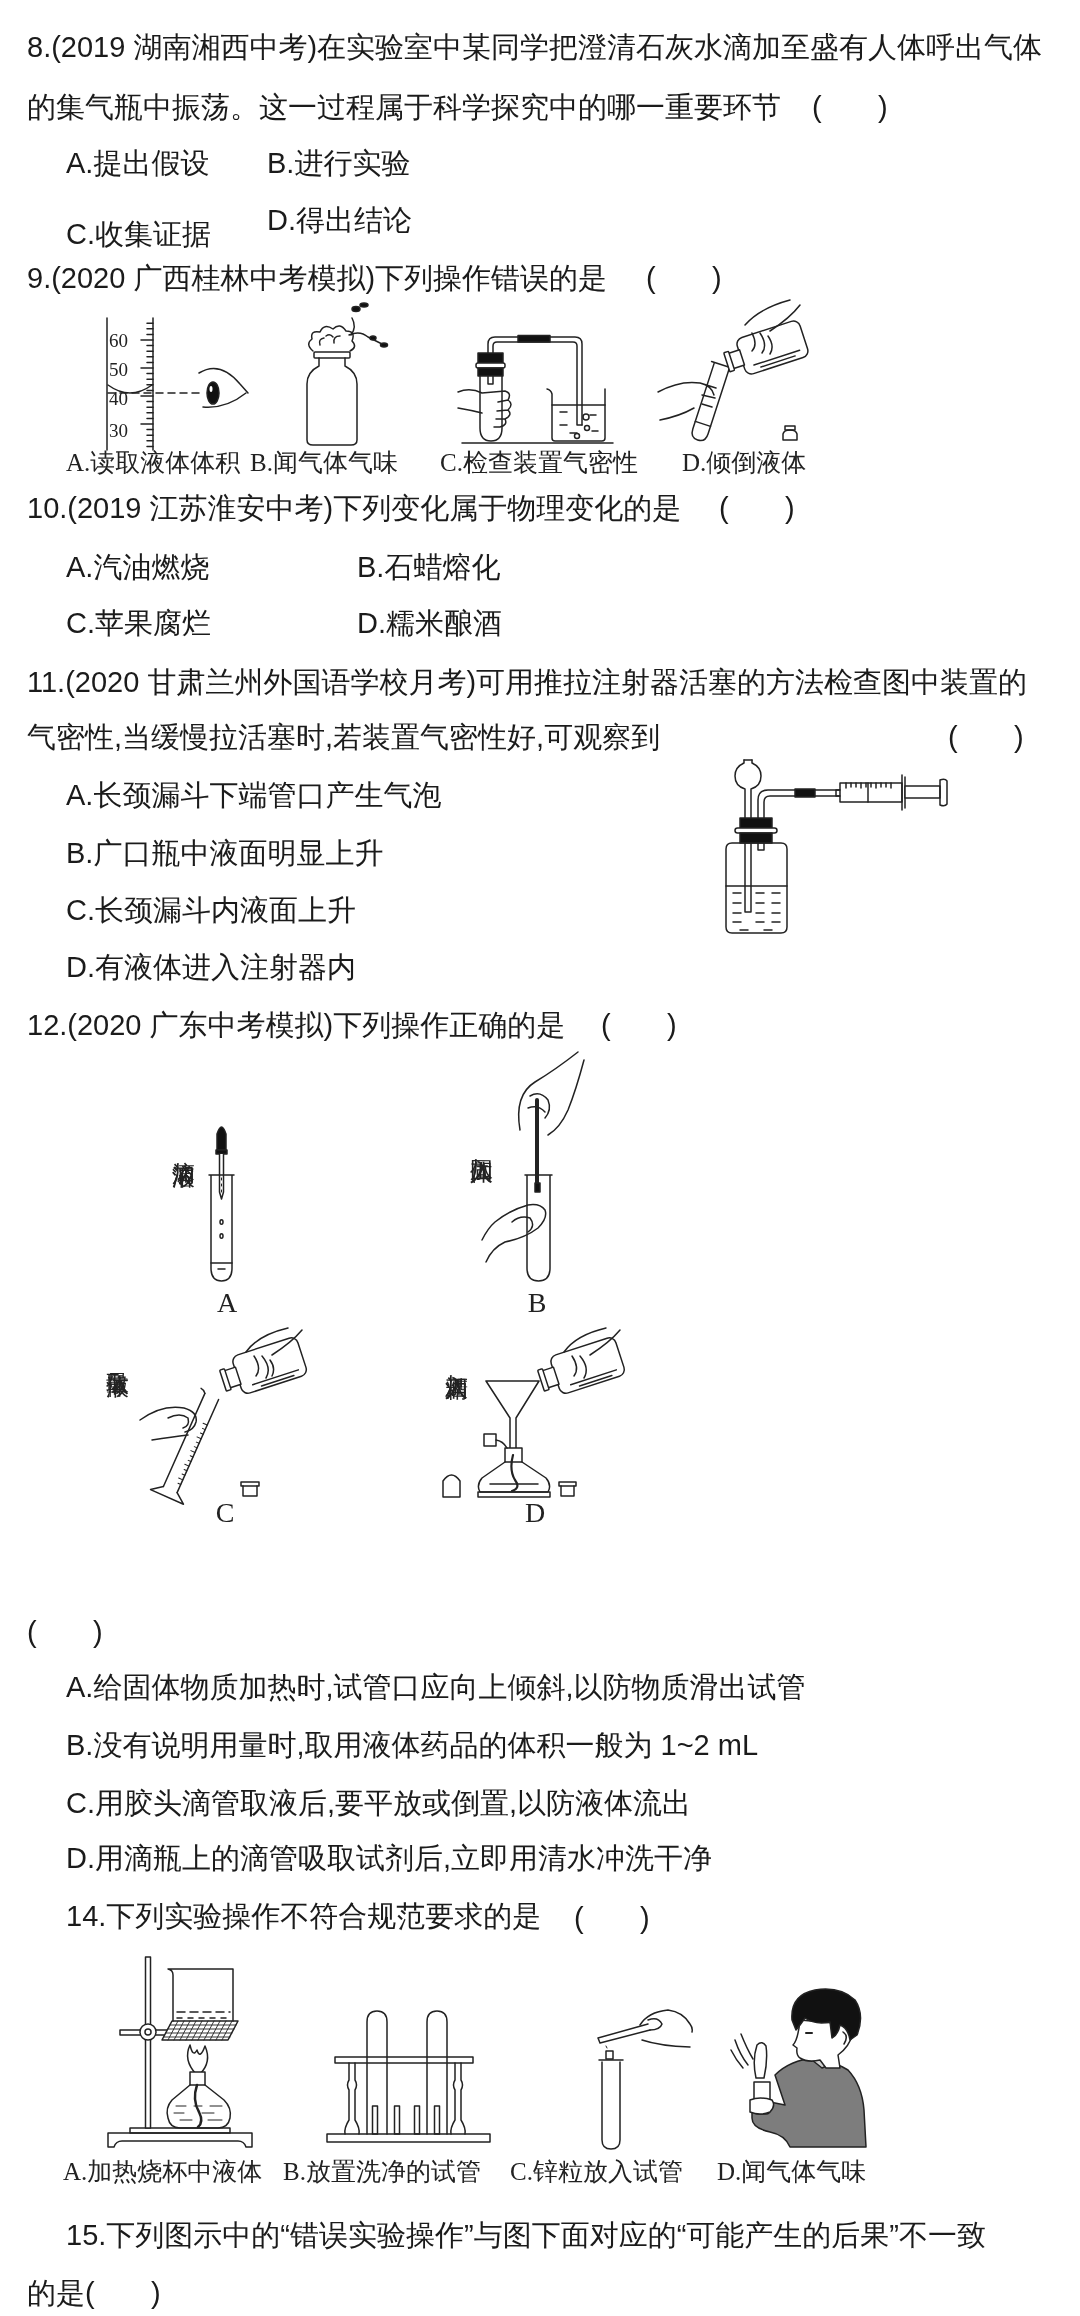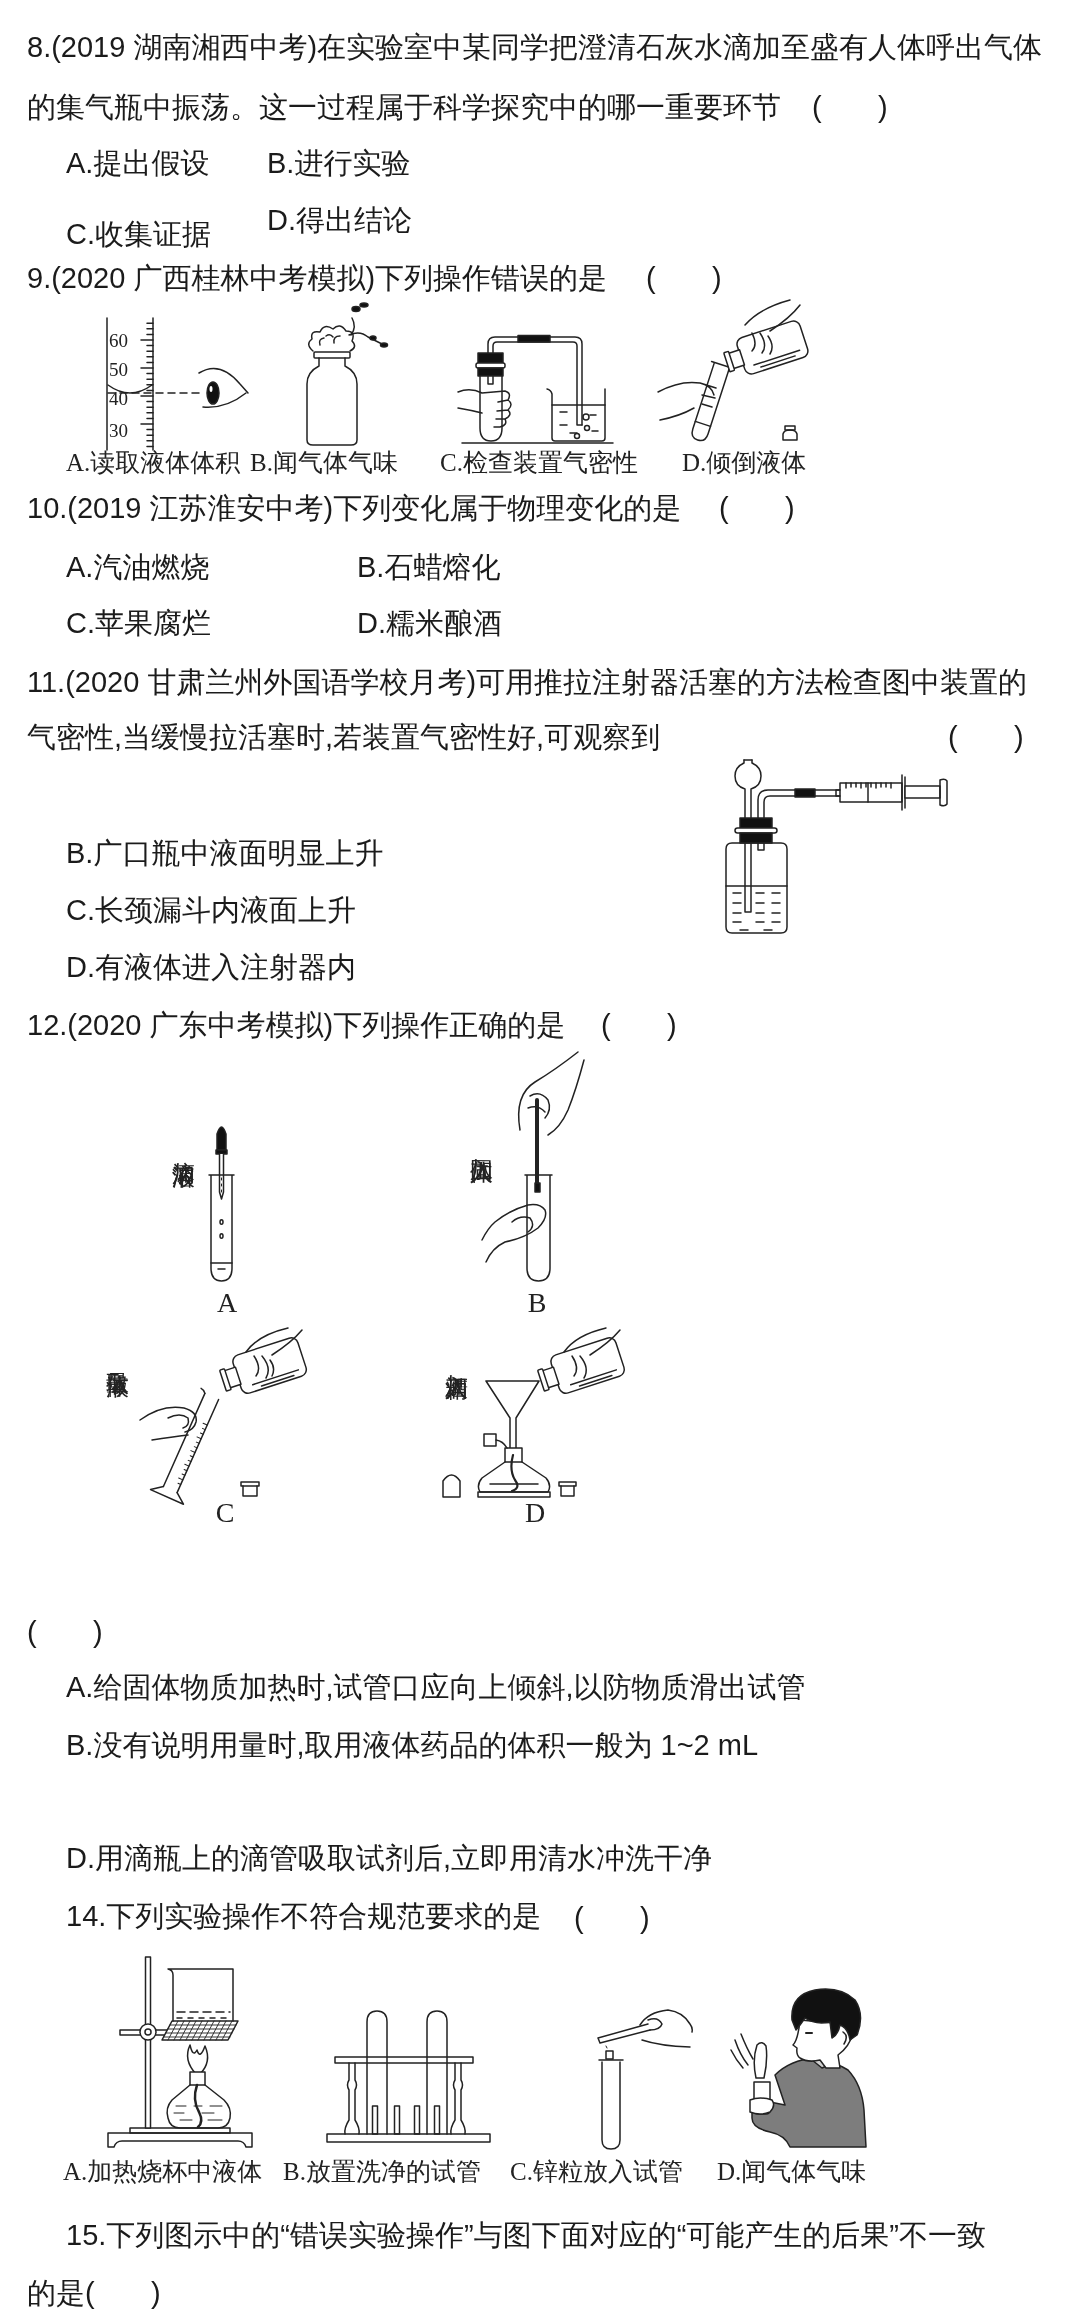--- a/index.html
+++ b/index.html
@@ -141,20 +141,21 @@
   <div class="ln" style="left:27px;top:491px">10.(2019 江苏淮安中考)下列变化属于物理变化的是</div>
   <div class="blank" style="left:719px;top:491px">(       )</div>
   <div class="ln" style="left:66px;top:550px">A.汽油燃烧</div>
   <div class="ln" style="left:357px;top:550px">B.石蜡熔化</div>
   <div class="ln" style="left:66px;top:606px">C.苹果腐烂</div>
   <div class="ln" style="left:357px;top:606px">D.糯米酿酒</div>
 
   <div class="ln" style="left:27px;top:665px">11.(2020 甘肃兰州外国语学校月考)可用推拉注射器活塞的方法检查图中装置的</div>
   <div class="ln" style="left:27px;top:720px">气密性,当缓慢拉活塞时,若装置气密性好,可观察到</div>
   <div class="blank" style="left:948px;top:720px">(       )</div>
+  <div class="ln" style="left:66px;top:778px">A.长颈漏斗下端管口产生气泡</div>
   <div class="ln" style="left:66px;top:836px">B.广口瓶中液面明显上升</div>
   <div class="ln" style="left:66px;top:893px">C.长颈漏斗内液面上升</div>
   <div class="ln" style="left:66px;top:950px">D.有液体进入注射器内</div>
 
   <svg class="fig" style="left:720px;top:748px" width="235" height="190" viewBox="720 748 235 190">
     <g>
       <path d="M744 760 V763 Q735 767 735 776 Q735 786 745 789 V818"></path>
       <path d="M752 760 V763 Q761 767 761 776 Q761 786 751 789 V818"></path>
       <path d="M744 760 H752"></path>
       <path d="M745 843 V912 M751 843 V912 M745 912 H751"></path>
@@ -276,20 +277,21 @@
         <path d="M248 1381 H296 M256 1385 H290"></path>
       </g>
       <path d="M246 1352 Q258 1335 288 1328 M272 1355 Q292 1342 302 1330 M254 1356 Q262 1368 256 1376 M262 1356 Q272 1368 266 1378"></path>
     </g>
   </svg>
   <div class="letter" style="left:535px;top:1498px">D</div>
 
   <div class="ln" style="left:27px;top:1615px">(       )</div>
   <div class="ln" style="left:66px;top:1670px">A.给固体物质加热时,试管口应向上倾斜,以防物质滑出试管</div>
   <div class="ln" style="left:66px;top:1728px">B.没有说明用量时,取用液体药品的体积一般为 1~2 mL</div>
+  <div class="ln" style="left:66px;top:1786px">C.用胶头滴管取液后,要平放或倒置,以防液体流出</div>
   <div class="ln" style="left:66px;top:1841px">D.用滴瓶上的滴管吸取试剂后,立即用清水冲洗干净</div>
 
   <div class="ln" style="left:66px;top:1899px">14.下列实验操作不符合规范要求的是</div>
   <div class="blank" style="left:574px;top:1901px">(       )</div>
 
   <svg class="fig" style="left:100px;top:1950px" width="160" height="200" viewBox="100 1950 160 200">
     <g>
       <path d="M108 2147 V2133 H252 V2147 H246 Q244 2141 238 2141 H122 Q116 2141 114 2147 Z"></path>
       <rect x="130" y="2128" width="100" height="5"></rect>
       <rect x="145.5" y="1957" width="5" height="171" fill="#fff"></rect>

